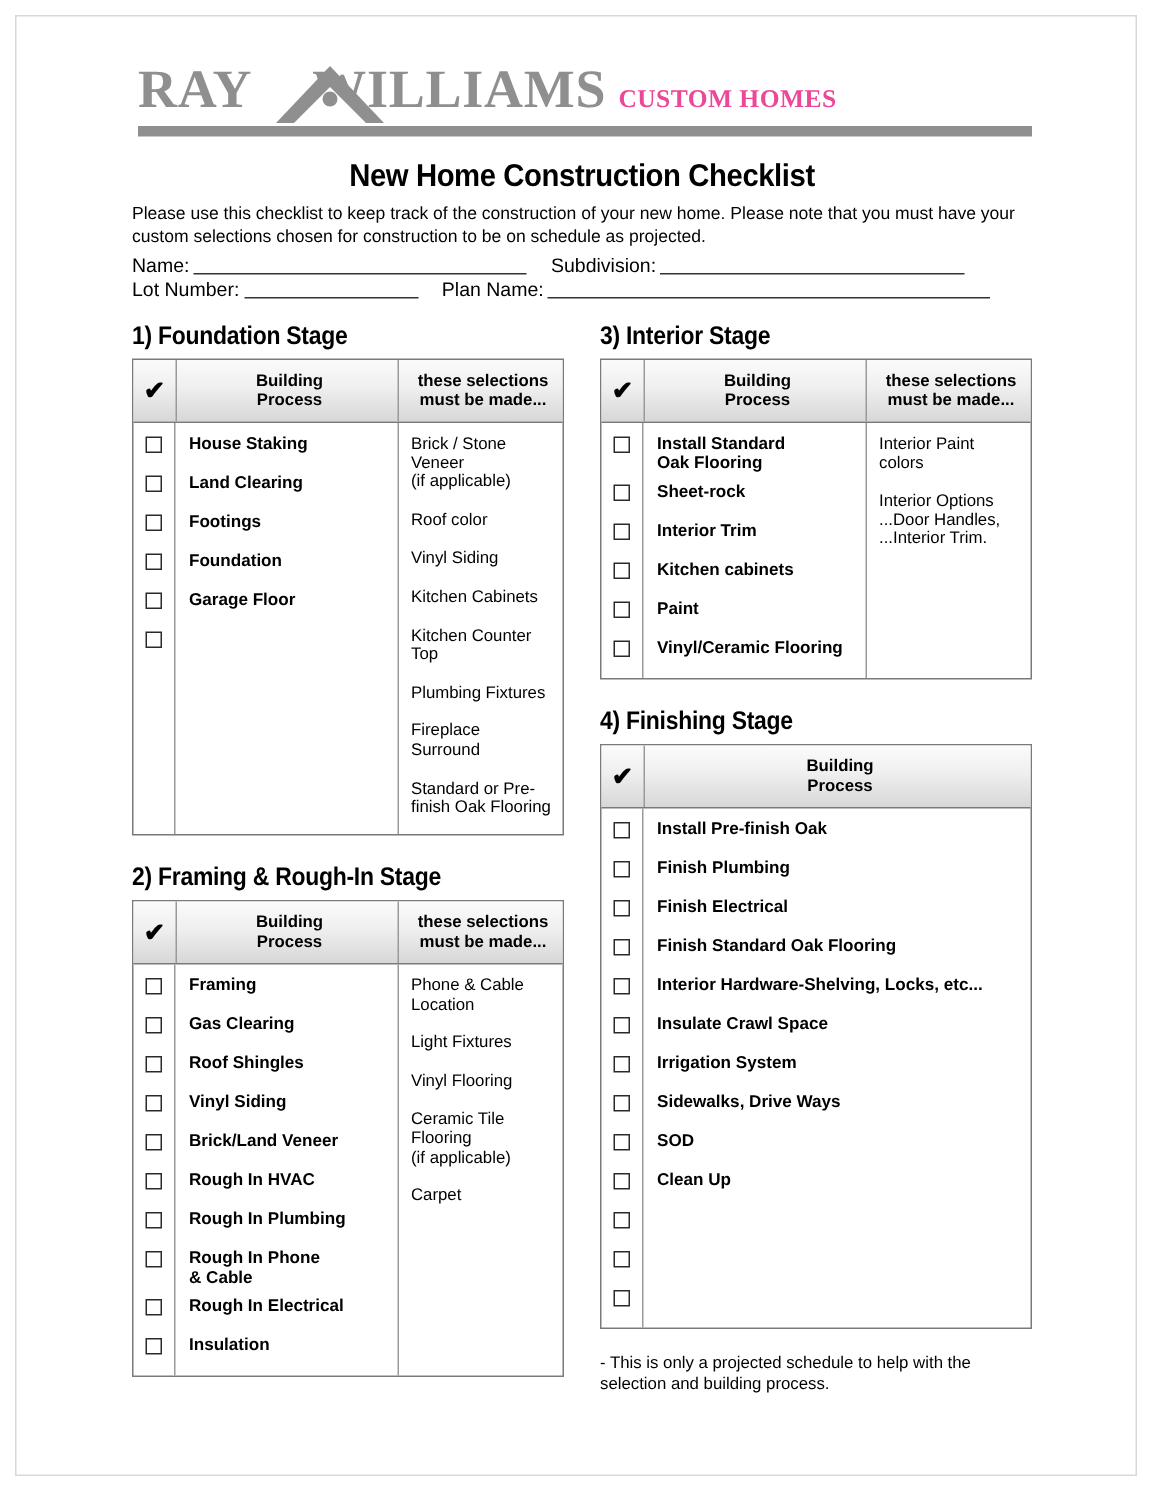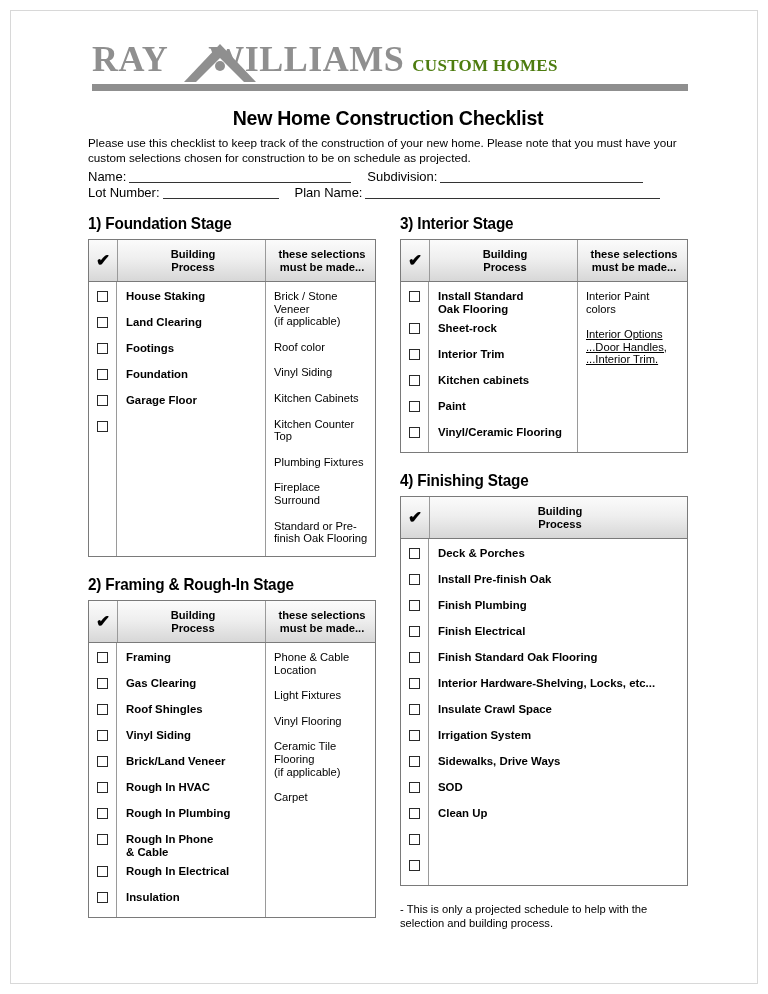--- a/index.html
+++ b/index.html
@@ -54,21 +54,21 @@
     white-space: nowrap;
     line-height: 42px;
   }
   .logo-ray  { margin-right: 40px; }
   .logo-will { }
   .logo-tag {
     font-family: "Liberation Serif", serif;
     font-weight: bold;
     font-size: 17px;
     letter-spacing: 0.3px;
-    color: #4d7c0f;
+    color: #ec4899;
     margin-left: 8px;
   }
   
   .logo-tri {
     position: absolute;
     left: 96px;
     top: 6px;
     width: 0;
     height: 0;
     border-left: 36px solid transparent;
@@ -462,21 +462,21 @@
               <div class="proc-item" style="height:32px;white-space:pre-line">Install Standard
 Oak Flooring</div>
               <div class="proc-item">Sheet-rock</div>
               <div class="proc-item">Interior Trim</div>
               <div class="proc-item">Kitchen cabinets</div>
               <div class="proc-item">Paint</div>
               <div class="proc-item">Vinyl/Ceramic Flooring</div>
             </div>
             <div class="bd-sel-col" style="width:110px">
               <div class="sel-item">Interior Paint colors</div>
-              <div class="sel-item" style="white-space: pre-line; text-decoration: underline;">Interior Options
+              <div class="sel-item" style="white-space: pre-line;">Interior Options
 ...Door Handles,
 ...Interior Trim.</div>
             </div>
           </div>
         </div>
 
         <div class="stage-title" style="margin-top:18px">4) Finishing Stage</div>
         <div class="tbl">
           <div class="tbl-head">
             <div class="hd-check">✔</div>
@@ -521,21 +521,20 @@
                   <span class="cbx"></span>
                 </div>
               <div class="cb-slot">
                   <span class="cbx"></span>
                 </div>
               <div class="cb-slot">
                   <span class="cbx"></span>
                 </div>
             </div>
             <div class="bd-proc-col">
-              <div class="proc-item">Deck &amp; Porches</div>
               <div class="proc-item">Install Pre-finish Oak</div>
               <div class="proc-item">Finish Plumbing</div>
               <div class="proc-item">Finish Electrical</div>
               <div class="proc-item">Finish Standard Oak Flooring</div>
               <div class="proc-item">Interior Hardware-Shelving, Locks, etc...</div>
               <div class="proc-item">Insulate Crawl Space</div>
               <div class="proc-item">Irrigation System</div>
               <div class="proc-item">Sidewalks, Drive Ways</div>
               <div class="proc-item">SOD</div>
               <div class="proc-item">Clean Up</div>

